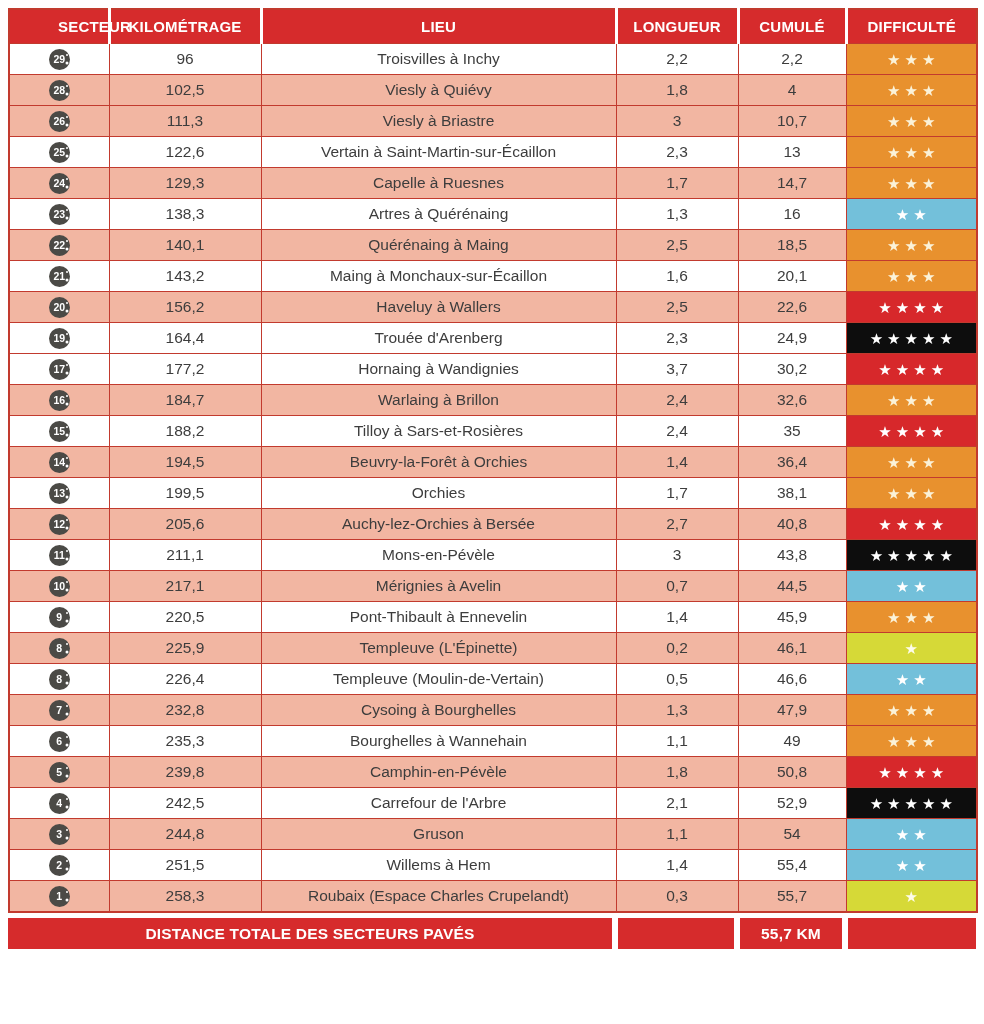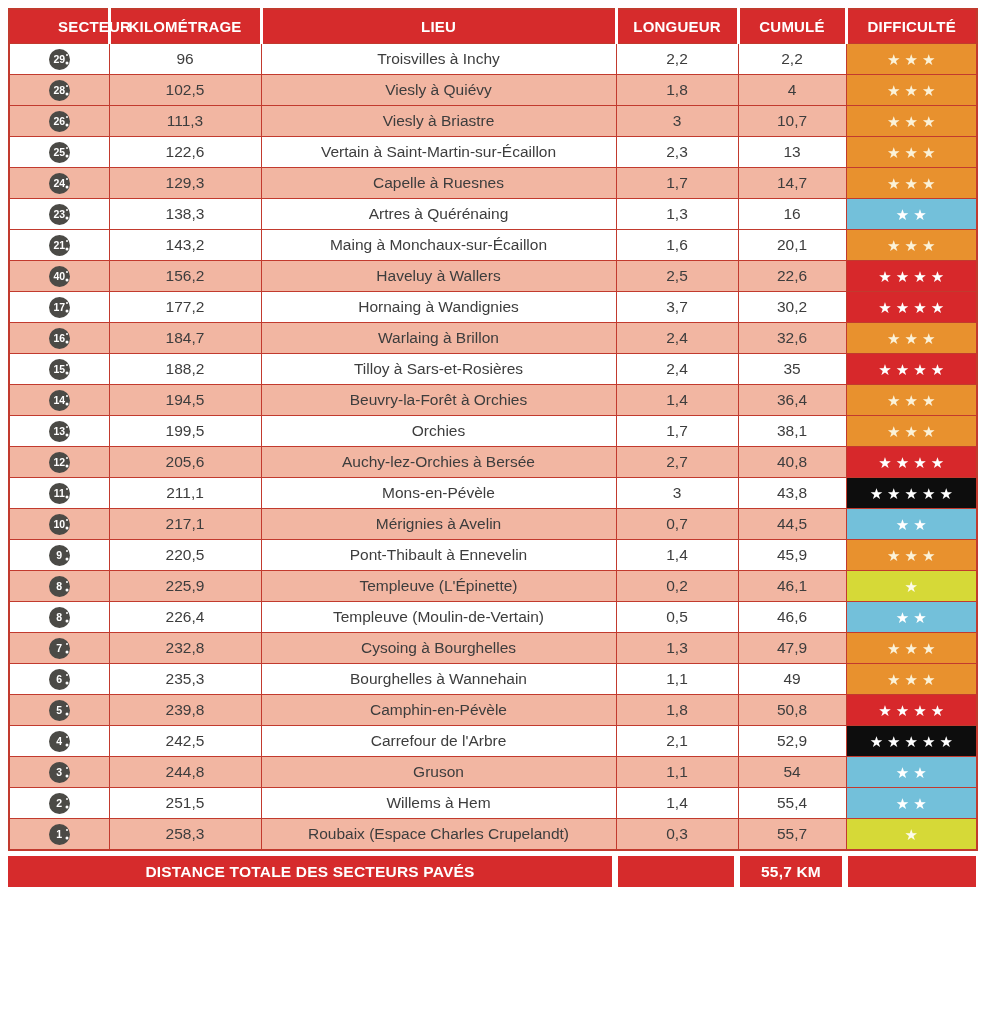--- a/index.html
+++ b/index.html
@@ -138,41 +138,65 @@
           <td>138,3</td>
           <td>Artres à Quérénaing</td>
           <td>1,3</td>
           <td>16</td>
           <td class="diff">
             <div class="pill" style="background:#73c0da">
               <span class="stars" style="color:#ffffff">★★</span>
             </div>
           </td>
         </tr>
+        <tr class="salmon">
+          <td><span class="badge">22</span></td>
+          <td>140,1</td>
+          <td>Quérénaing à Maing</td>
+          <td>2,5</td>
+          <td>18,5</td>
+          <td class="diff">
+            <div class="pill" style="background:#e8912e">
+              <span class="stars" style="color:#fbf2d8">★★★</span>
+            </div>
+          </td>
+        </tr>
         <tr class="white">
           <td><span class="badge">21</span></td>
           <td>143,2</td>
           <td>Maing à Monchaux-sur-Écaillon</td>
           <td>1,6</td>
           <td>20,1</td>
           <td class="diff">
             <div class="pill" style="background:#e8912e">
               <span class="stars" style="color:#fbf2d8">★★★</span>
             </div>
           </td>
         </tr>
         <tr class="salmon">
-          <td><span class="badge">40</span></td>
+          <td><span class="badge">20</span></td>
           <td>156,2</td>
           <td>Haveluy à Wallers</td>
           <td>2,5</td>
           <td>22,6</td>
           <td class="diff">
             <div class="pill" style="background:#d7282b">
               <span class="stars" style="color:#ffffff">★★★★</span>
+            </div>
+          </td>
+        </tr>
+        <tr class="white">
+          <td><span class="badge">19</span></td>
+          <td>164,4</td>
+          <td>Trouée d'Arenberg</td>
+          <td>2,3</td>
+          <td>24,9</td>
+          <td class="diff">
+            <div class="pill" style="background:#0d0d0d">
+              <span class="stars" style="color:#ffffff">★★★★★</span>
             </div>
           </td>
         </tr>
         <tr class="white">
           <td><span class="badge">17</span></td>
           <td>177,2</td>
           <td>Hornaing à Wandignies</td>
           <td>3,7</td>
           <td>30,2</td>
           <td class="diff">

